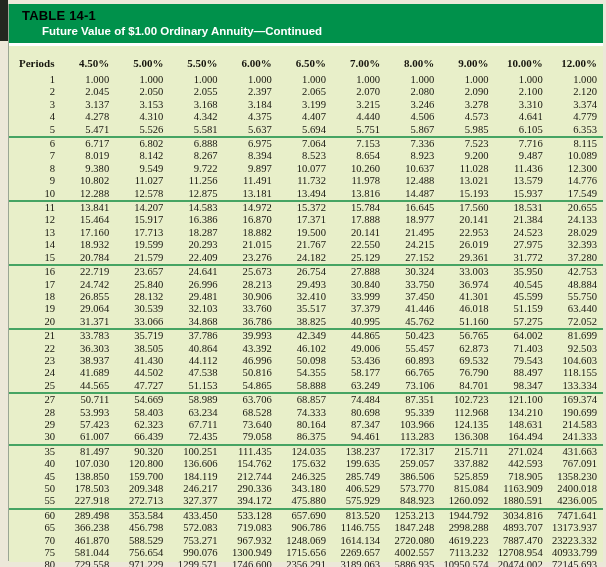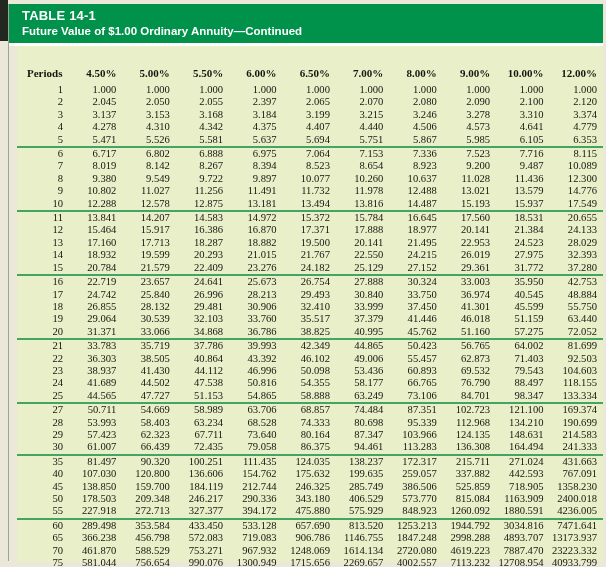--- a/index.html
+++ b/index.html
@@ -25,35 +25,35 @@
 
   .green-header {
     height:35px;
     background:#00914b;
     padding:4px 0 0 13px;
     box-sizing:content-box;
     border-bottom:3px solid #ffffff;
   }
   .title {
     font-family:"Liberation Sans", sans-serif;
-    font-weight:bold; font-size:13px; color:#ffffff;
+    font-weight:bold; font-size:13px; color:#000000;
     letter-spacing:.2px; line-height:16px;
   }
   .subtitle {
     font-family:"Liberation Sans", sans-serif;
     font-weight:bold; font-size:11.5px; color:#ffffff;
     line-height:14px;
+    margin-left:20px;
   }
 
   .table-body {
     background:#e8efc9;
     height:516px;
-    padding-top:19px;
+    padding-top:9px;
     box-sizing:border-box;
-    margin-left:8px;
   }
 
   table { width:100%; border-collapse:collapse; table-layout:fixed; }
   col.period-col { width:52px; }
 
   th, td {
     text-align:right;
     padding:0 6px 0 0;
     font-size:10.6px;
     line-height:12.4px;

